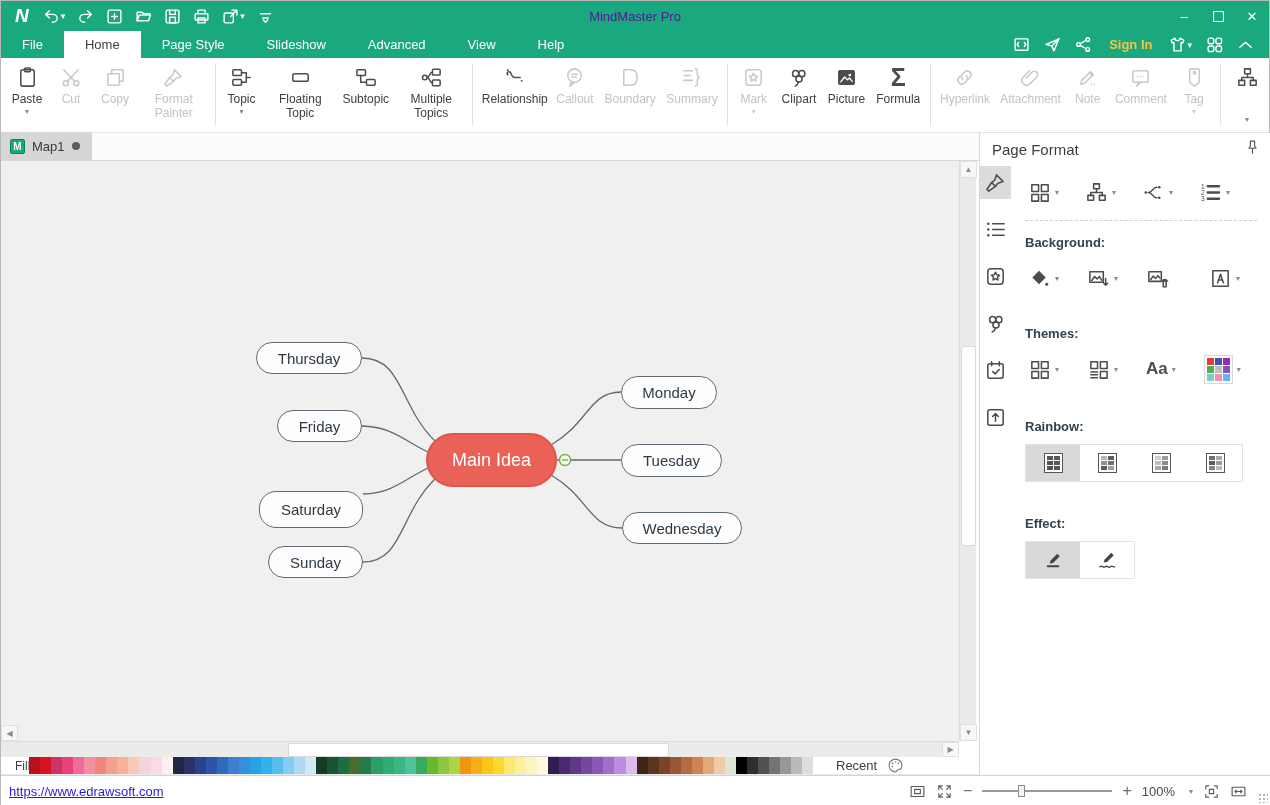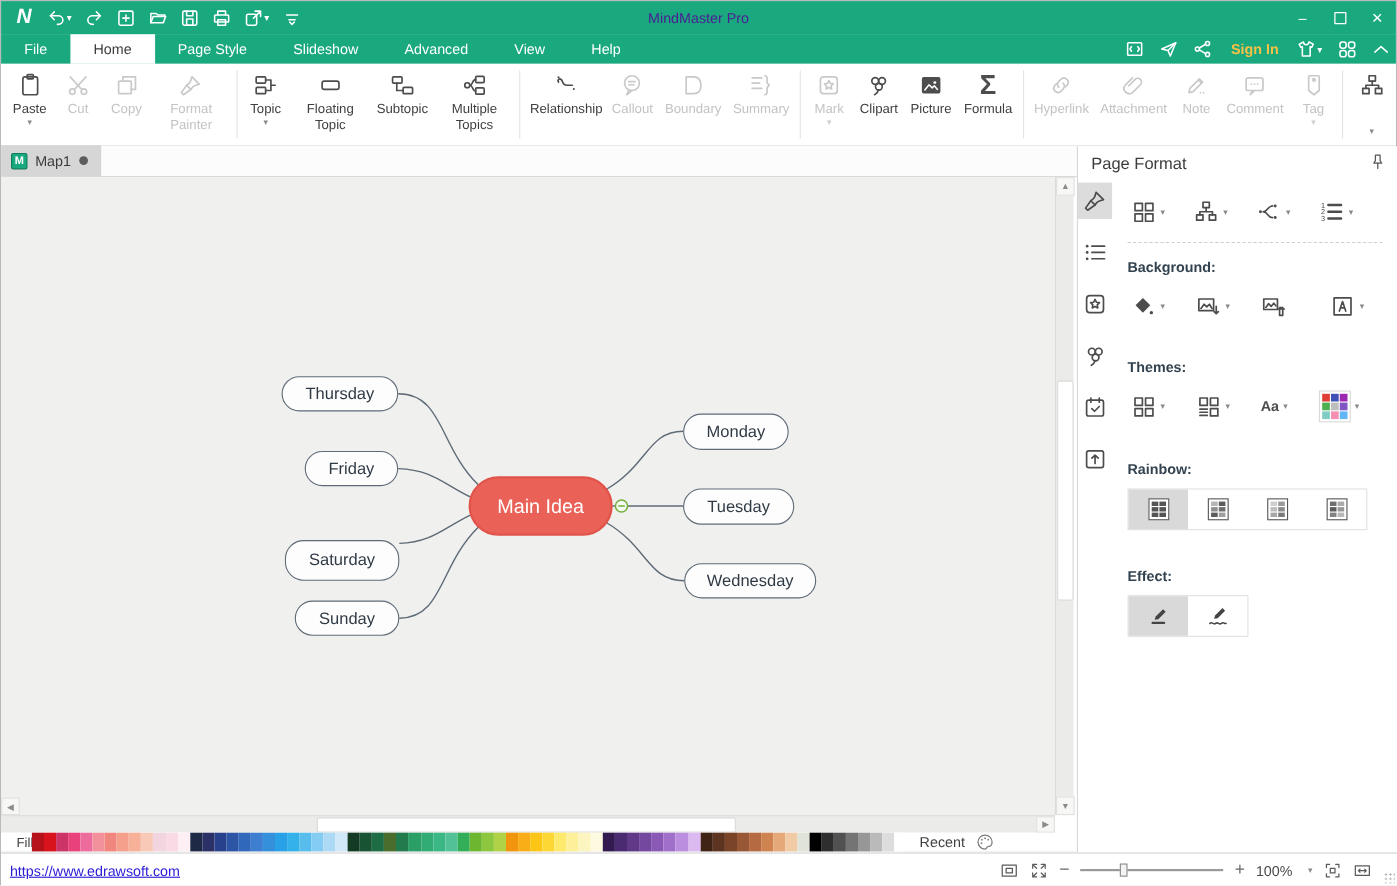--- a/index.html
+++ b/index.html
@@ -14,21 +14,21 @@
   .logo { font-weight:bold; font-size:19px; font-style:italic; padding:0 8px 0 8px; letter-spacing:-1px; }
   .qcaret { font-size:9px; margin-left:1px; }
   .apptitle { position:absolute; left:0; right:0; text-align:center; font-size:13px; color:#4c1d95; pointer-events:none; }
   .winbtns { margin-left:auto; display:flex; }
   .winbtn { width:34px; height:30px; display:flex; align-items:center; justify-content:center; font-size:13px; color:#fff; }
 
   
   .menubar { height:27px; background:#1aa87e; display:flex; align-items:stretch; color:#fff; font-size:13px; }
   .menu-item { display:flex; align-items:center; padding:0 21px; cursor:default; }
   .menu-item.active { background:#fff; color:#3c3c3c; }
-  .menubar-right { margin-left:auto; display:flex; align-items:center; gap:4px; }
+  .menubar-right { margin-left:auto; display:flex; align-items:center; gap:4px; padding-right:10px; }
   .mrbtn { display:flex; align-items:center; justify-content:center; padding:0 5px; height:27px; color:#fff; }
   .signin { color:#f6c244; font-weight:bold; font-size:13px; padding:0 8px; }
 
   
   .ribbon { height:75px; background:#fff; border-bottom:1px solid #e4e4e4; display:flex; align-items:stretch; padding-left:4px; }
   .rsep { width:1px; background:#e3e3e3; margin:6px 4px; }
   .rbtn { display:flex; flex-direction:column; align-items:center; padding:6px 7px 2px; color:#3f3f3f; min-width:44px; }
   .rbtn .ric { height:26px; display:flex; align-items:center; color:#4d4d4d; }
   .rbtn .rlab { font-size:12px; text-align:center; line-height:1.2; margin-top:2px; white-space:pre-line; max-width:64px; }
   .rbtn .rdrop { font-size:8px; color:#8a8a8a; margin-top:1px; height:9px; }
@@ -73,21 +73,21 @@
   .pin { margin-left:auto; color:#555; }
   .side-strip { position:absolute; left:0; top:33px; width:31px; }
   .strip-btn { width:31px; height:33px; display:flex; align-items:center; justify-content:center; color:#4c4c4c; margin-bottom:14px; }
   .strip-btn.sel { background:#dcdcdc; }
   .panel-body { position:absolute; left:31px; top:33px; right:0; padding:8px 14px 0 14px; }
   .prow { display:flex; align-items:center; gap:6px; height:36px; }
   .pbtn { display:flex; align-items:center; color:#4c4c4c; padding:4px 3px; }
   .pcaret { font-size:8px; color:#8a8a8a; margin-left:4px; }
   .dashed { border-bottom:1px dashed #cfcfcf; margin:10px 0 12px; }
   .plabel { font-size:13px; font-weight:bold; color:#33424f; margin:14px 0 10px; }
-  .aa { font-size:13px; color:#4c4c4c; font-weight:bold; }
+  .aa { font-size:17px; color:#4c4c4c; font-weight:bold; }
   .cgrid { display:grid; grid-template-columns:repeat(3,7px); grid-template-rows:repeat(3,7px); gap:1px; padding:2px; border:1px solid #d9d9d9; background:#fff; }
   .rainbow-box { display:flex; border:1px solid #e2e2e2; width:218px; }
   .rb { flex:1; height:36px; display:flex; align-items:center; justify-content:center; }
   .rb.sel { background:#d9d9d9; }
   .minigrid { display:grid; grid-template-columns:6px 6px; grid-template-rows:4px 4px 4px; gap:1px; padding:2px; border:1.5px solid #555; background:#fff; }
   .effect-box { display:flex; border:1px solid #e2e2e2; width:110px; }
   .eb { flex:1; height:36px; display:flex; align-items:center; justify-content:center; color:#444; }
   .eb.sel { background:#d9d9d9; }
 
   

